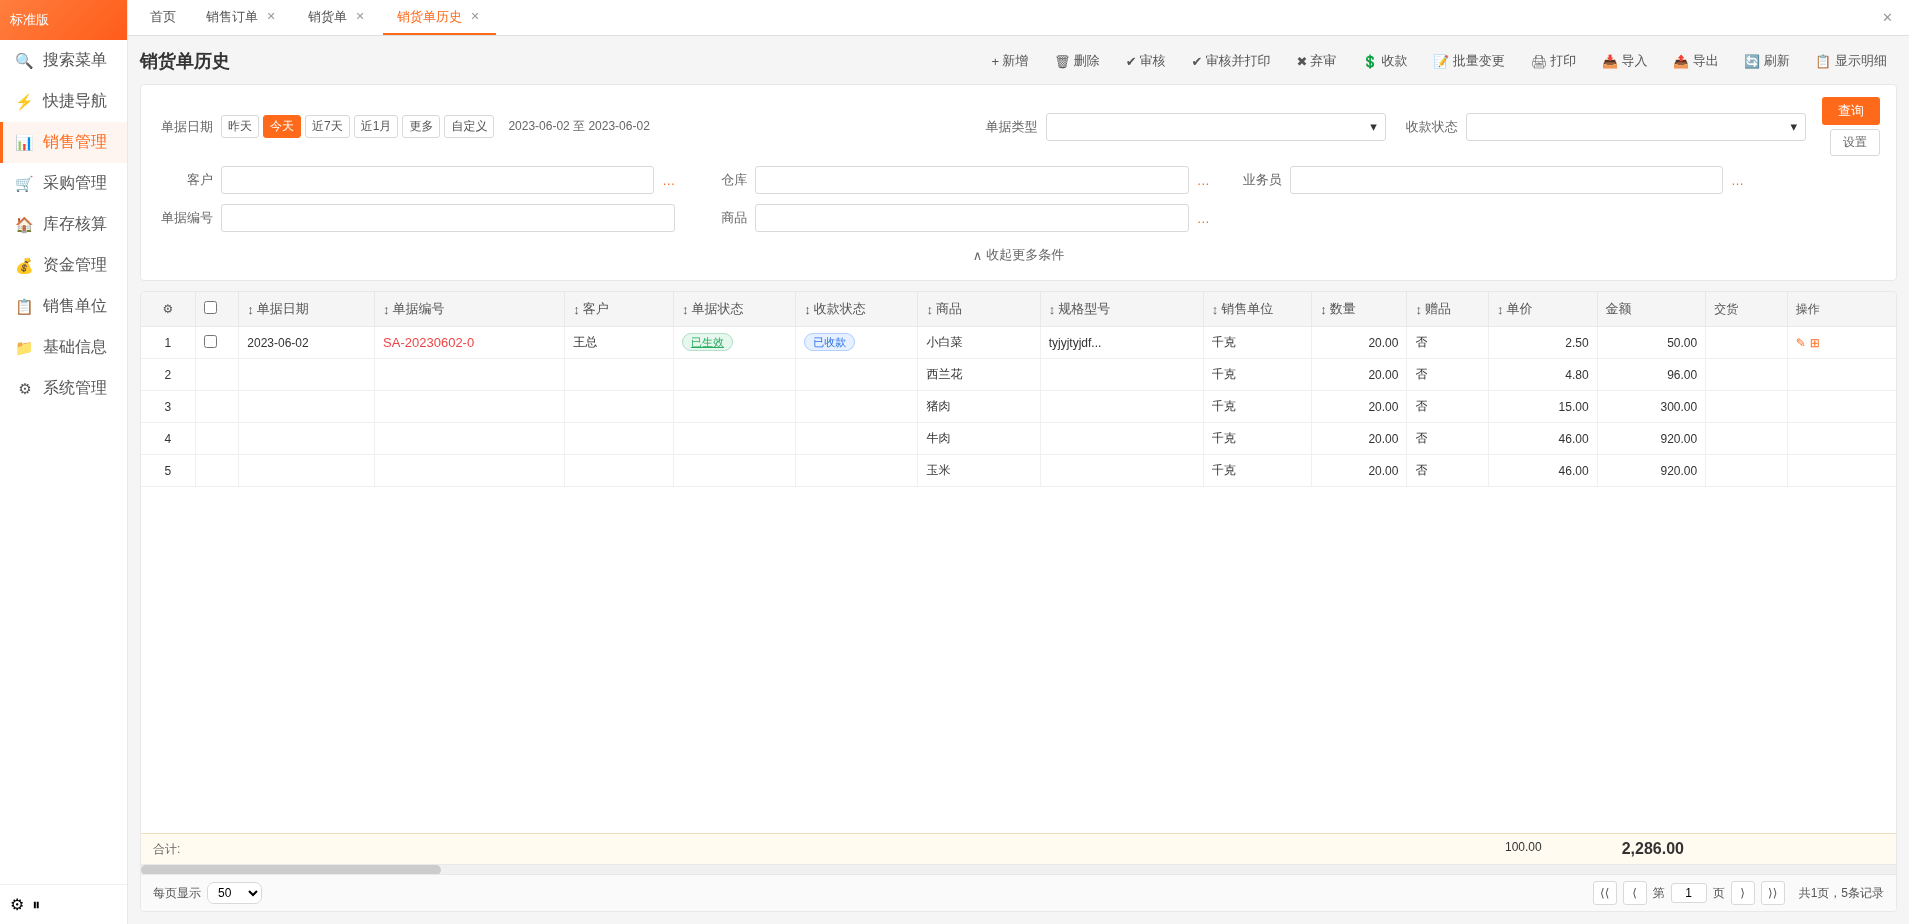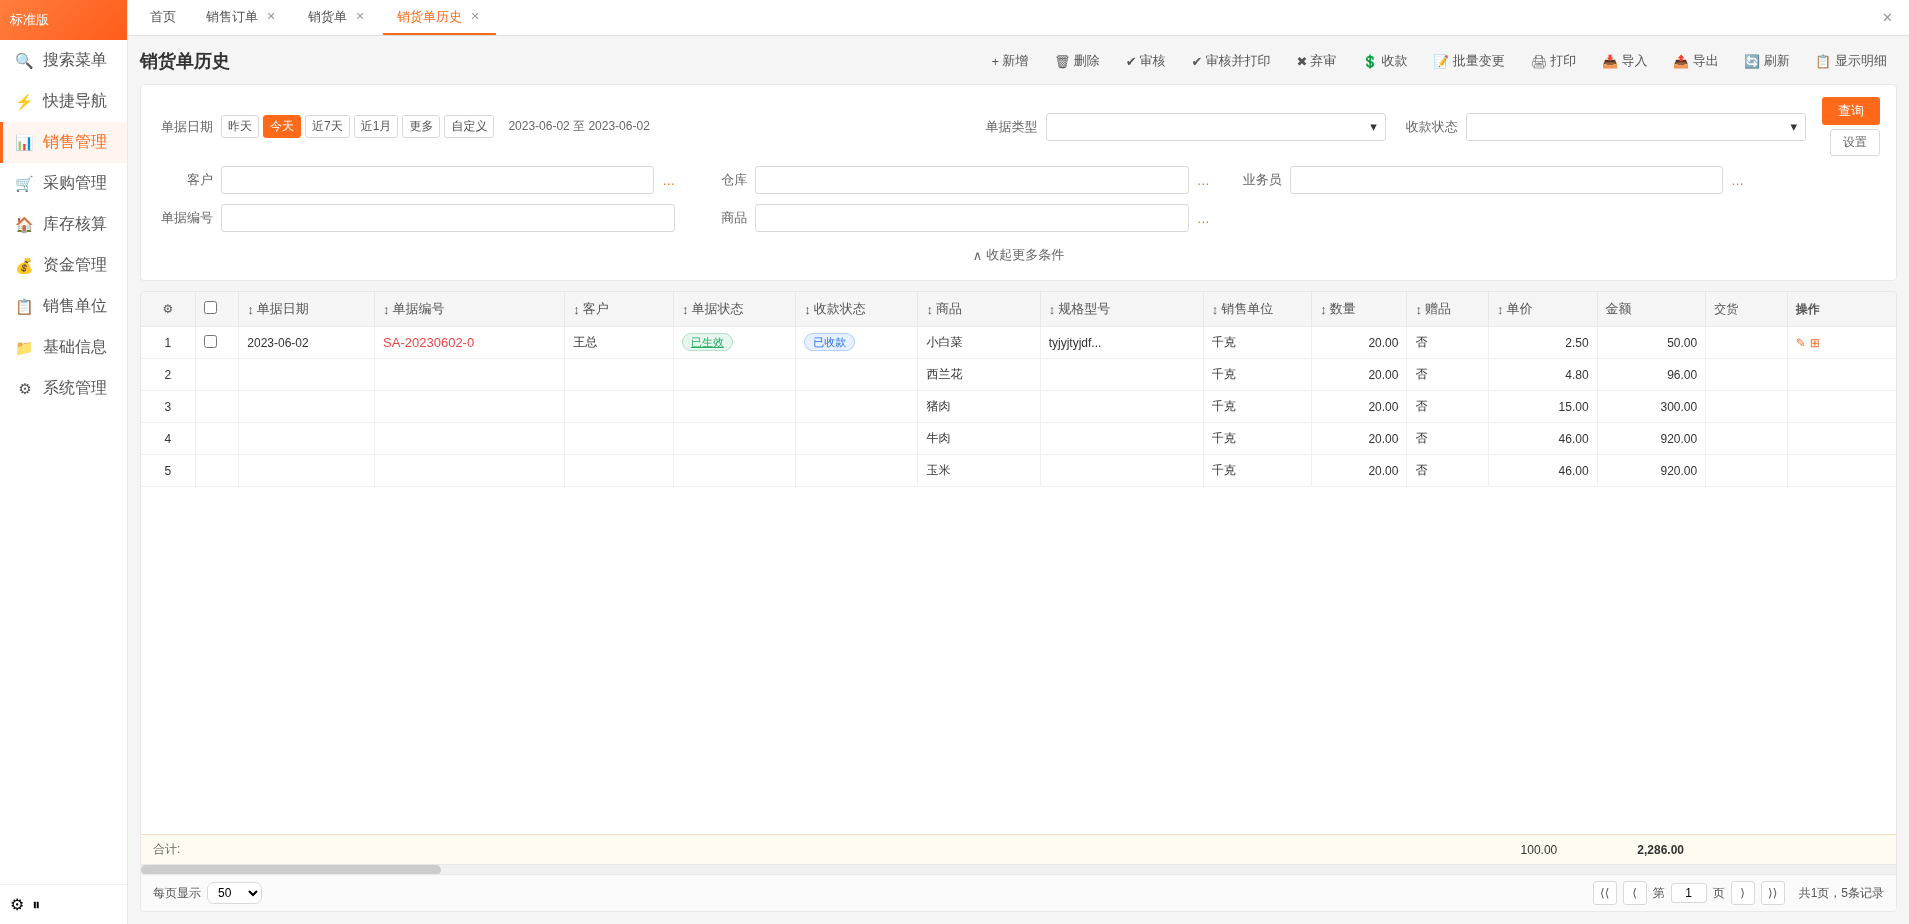--- a/index.html
+++ b/index.html
@@ -620,21 +620,21 @@
               <th style="width:60px;">
                   <div class="th-inner"><span>↕</span>赠品</div>
                 </th>
               <th style="width:80px;">
                   <div class="th-inner"><span>↕</span>单价</div>
                 </th>
               <th style="width:80px;">
                   <div class="th-inner">金额</div>
                 </th>
               <th style="width:60px;">交货</th>
-              <th style="width:80px;font-weight:bold;">操作</th>
+              <th style="width:80px;">操作</th>
             </tr>
           </thead>
           <tbody id="table-body">
               <tr>
       <td style="text-align:center;">1</td>
       <td><input type="checkbox" style=""></td>
       <td>2023-06-02</td>
       <td><span style="color:#ef4444;cursor:pointer;">SA-20230602-0</span></td>
       <td>王总</td>
       <td><span class="badge badge-green">已生效</span></td>
@@ -722,21 +722,21 @@
       <td></td>
     </tr>
             </tbody>
         </table>
       </div>
 
       <div style="display:flex;align-items:center;background:#fffbf0;border-top:1px solid #f0e0c0;padding:6px 12px;">
         <span style="font-size:12px;color:#666;min-width:120px;">合计:</span>
         <div style="flex:1;display:flex;justify-content:flex-end;gap:80px;padding-right:200px;">
           <span style="font-size:12px;font-weight:normal;color:#333;">100.00</span>
-          <span style="font-size:12px;font-weight:bold;color:#333;">2,286.00</span>
+          <span style="font-size:16px;font-weight:bold;color:#333;">2,286.00</span>
         </div>
       </div>
 
       <div class="scrollbar-area">
         <div class="scrollbar-inner"></div>
       </div>
 
       <div class="table-footer">
         <div style="display:flex;align-items:center;gap:6px;">
           <span style="font-size:12px;color:#555;">每页显示</span>

